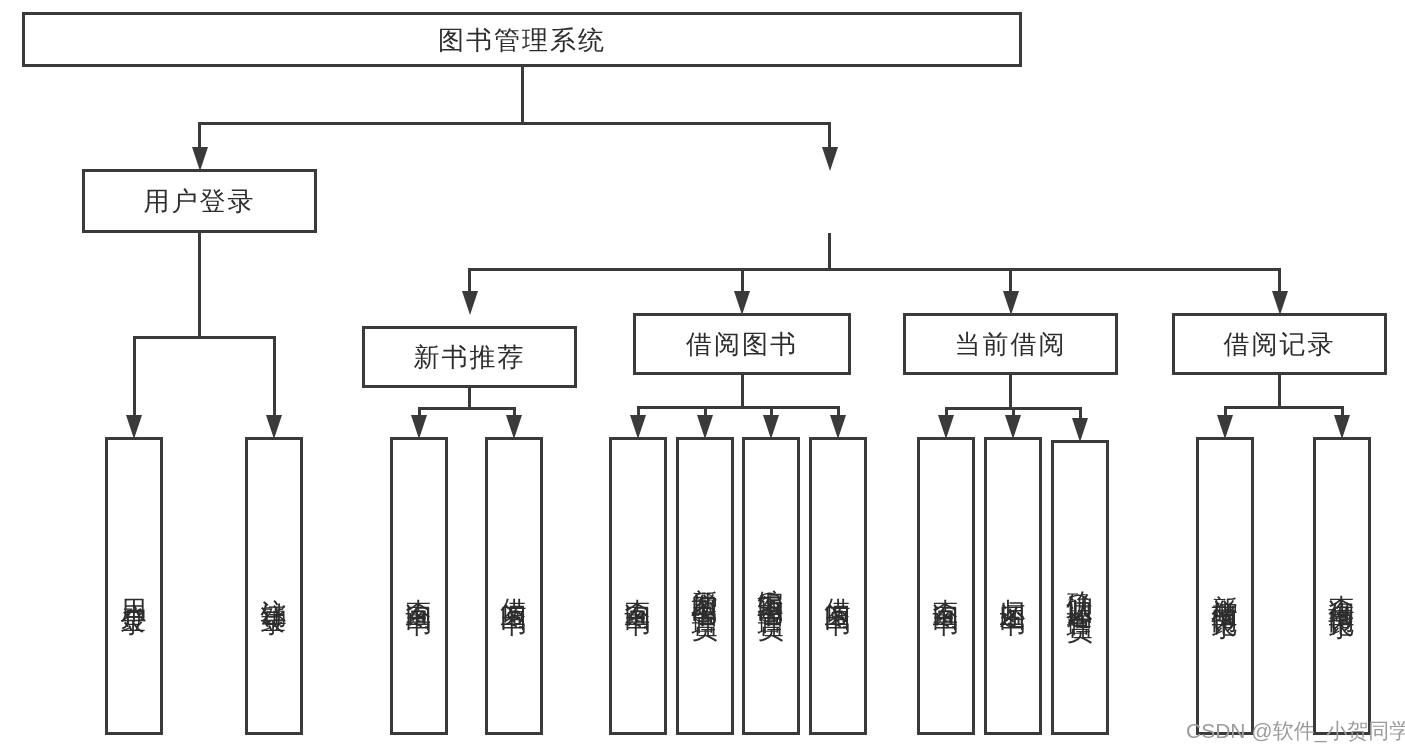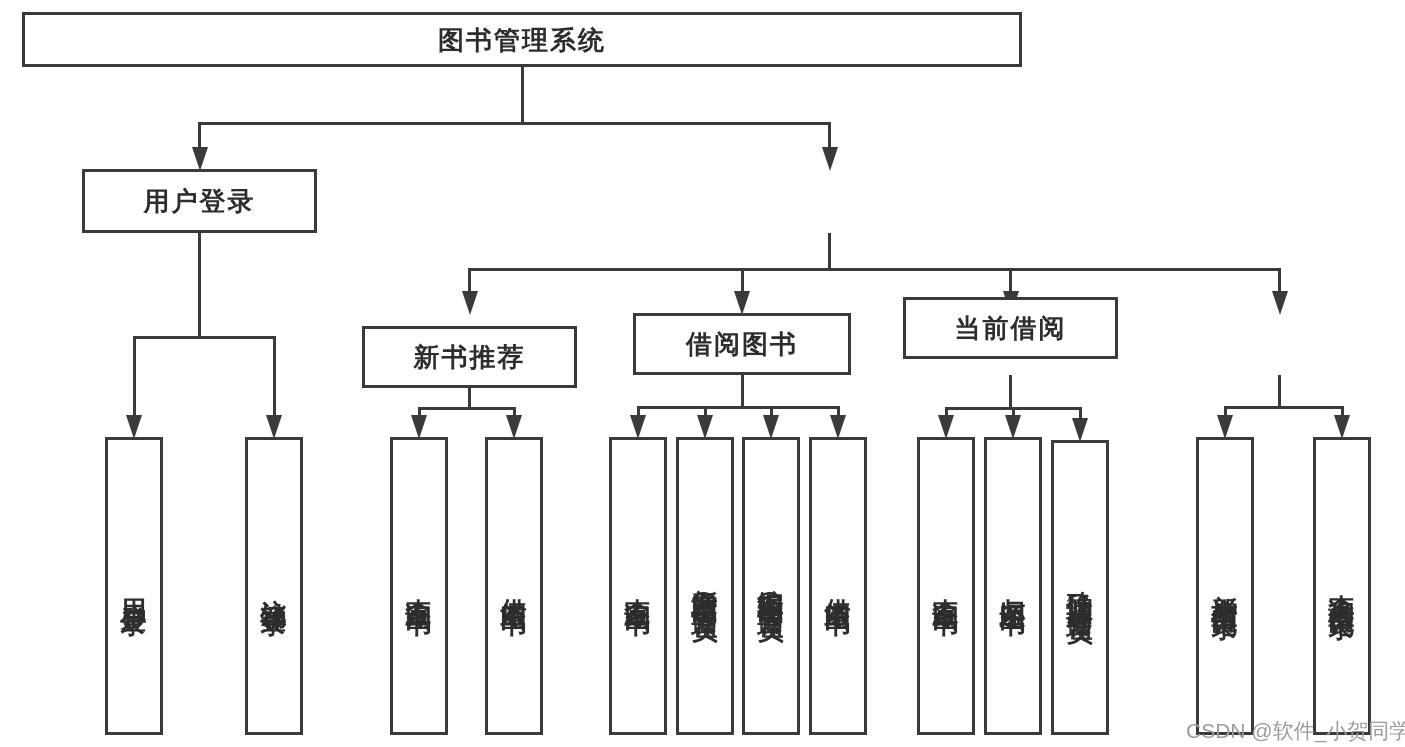--- a/index.html
+++ b/index.html
@@ -21,21 +21,20 @@
   }
   .node {
     position: absolute;
     box-sizing: border-box;
     border: 3px solid var(--line);
     background: var(--box-bg);
     display: flex;
     align-items: center;
     justify-content: center;
     z-index: 2;
-    font-weight: bold;
   }
   .node-label {
     color: var(--text);
     font-size: 26px;
     letter-spacing: 2px;
     white-space: nowrap;
     line-height: 1;
   }
   .node.vertical .node-label {
     writing-mode: vertical-rl;
@@ -74,22 +73,25 @@
     </div>
     <div class="node" style="left: 82px; top: 169px; width: 235px; height: 64px;">
       <span class="node-label">用户登录</span>
     </div>
     <div class="node" style="left: 362px; top: 326px; width: 215px; height: 62px;">
       <span class="node-label">新书推荐</span>
     </div>
     <div class="node" style="left: 633px; top: 313px; width: 218px; height: 62px;">
       <span class="node-label">借阅图书</span>
     </div>
-    <div class="node" style="left: 903px; top: 297px; width: 215px; height: 62px;">
+    <div class="node" style="left: 903px; top: 313px; width: 215px; height: 62px;">
       <span class="node-label">当前借阅</span>
+    </div>
+    <div class="node" style="left: 1172px; top: 313px; width: 215px; height: 62px;">
+      <span class="node-label">借阅记录</span>
     </div>
     <div class="node vertical" style="left: 105px; top: 437px; width: 58px; height: 298px;">
       <span class="node-label">用户登录</span>
     </div>
     <div class="node vertical" style="left: 245px; top: 437px; width: 58px; height: 298px;">
       <span class="node-label">注销登录</span>
     </div>
     <div class="node vertical" style="left: 390px; top: 437px; width: 58px; height: 298px;">
       <span class="node-label">查询图书</span>
     </div>

